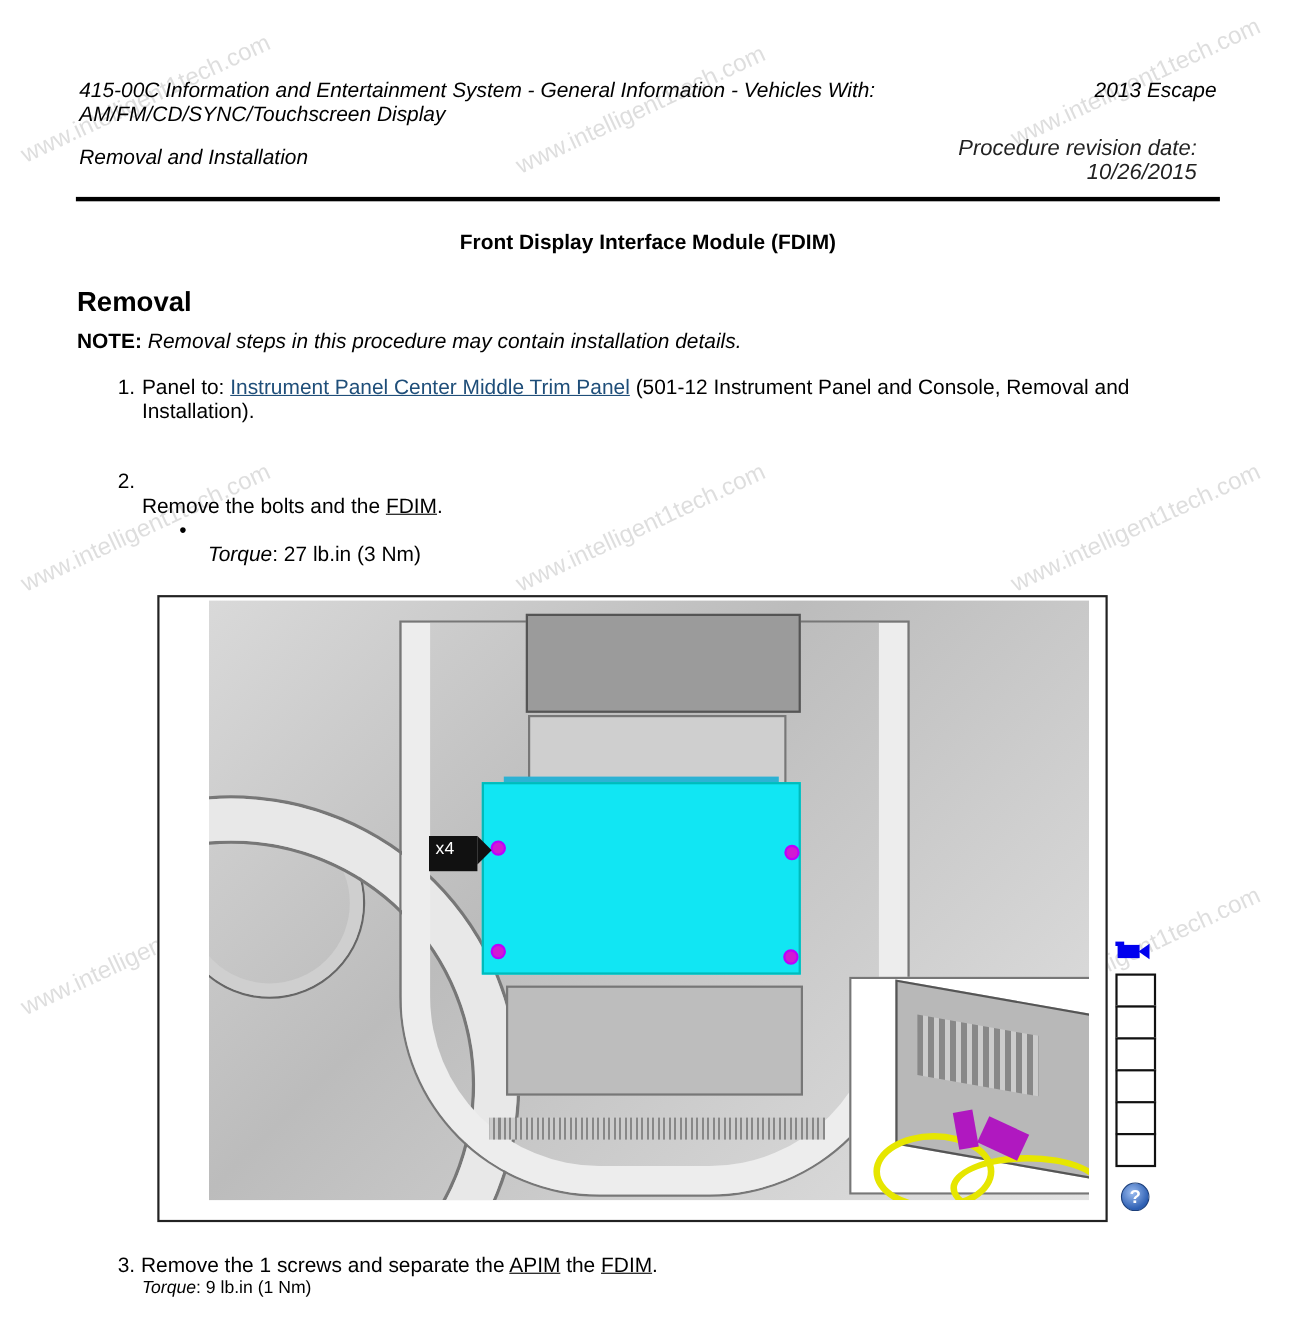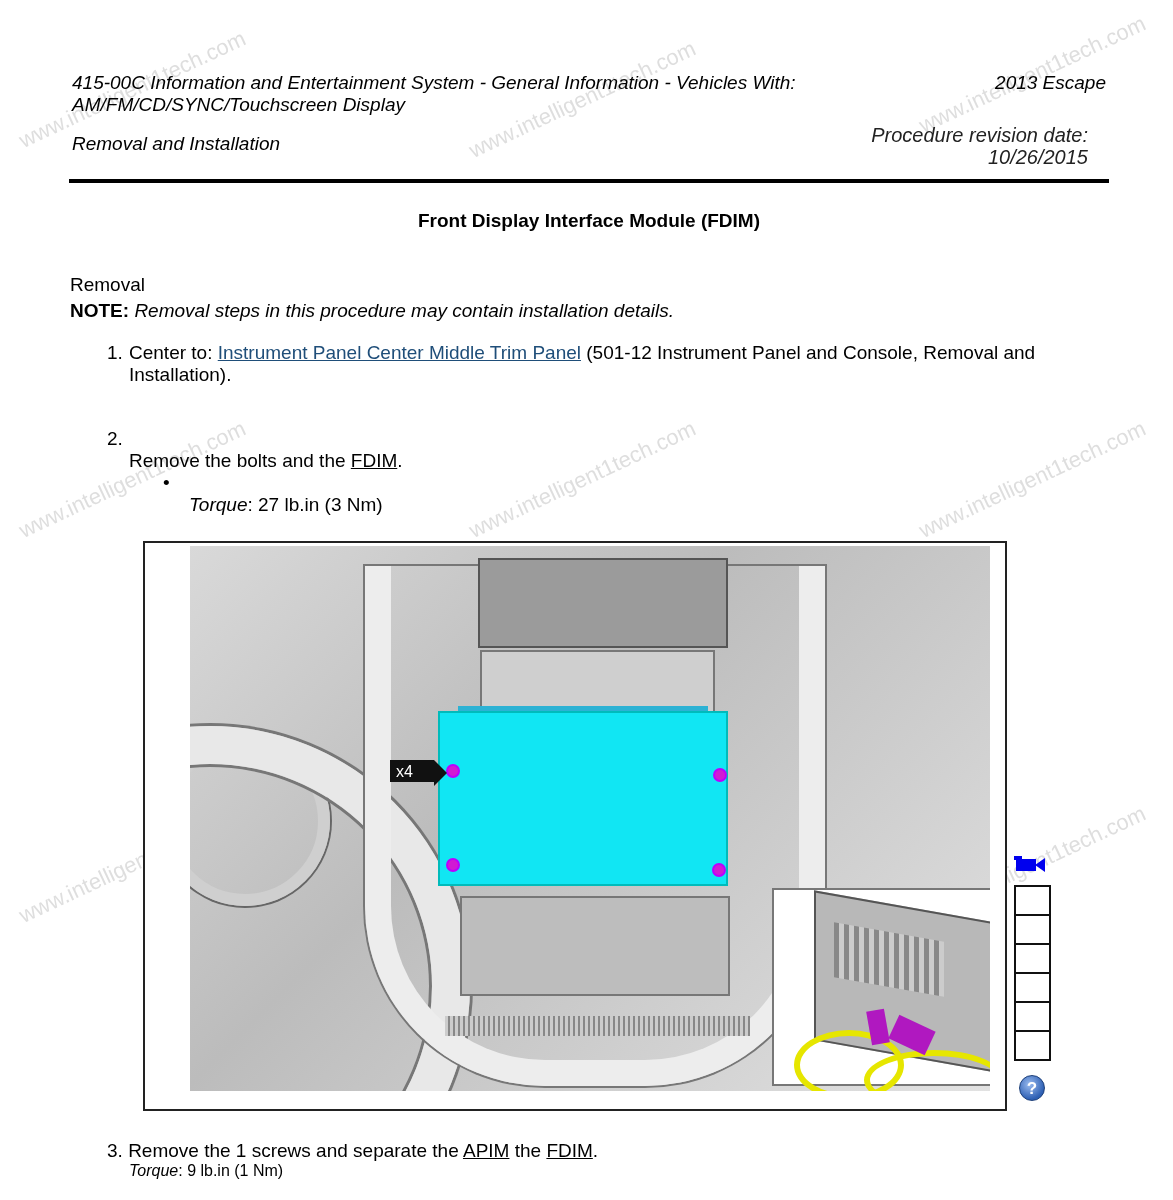--- a/index.html
+++ b/index.html
@@ -8,21 +8,21 @@
 
   .watermark { position: absolute; color: rgba(160,160,160,0.35); font-size: 22px; transform: rotate(-25deg); transform-origin: left top; white-space: nowrap; pointer-events: none; font-family: "Liberation Sans", sans-serif; }
 
   .hdr-left { position: absolute; left: 72px; top: 72px; font-style: italic; font-size: 19px; line-height: 22px; }
   .hdr-right { position: absolute; right: 67px; top: 72px; font-style: italic; font-size: 19px; text-align: right; }
   .hdr-sub { position: absolute; left: 72px; top: 133px; font-style: italic; font-size: 19px; }
   .hdr-rev { position: absolute; right: 85px; top: 124px; font-style: italic; font-size: 20px; line-height: 22px; text-align: right; color: #222; }
   .rule { position: absolute; left: 69px; top: 179px; width: 1040px; height: 4px; background: #000; }
 
   .title { position: absolute; left: 0; width: 1178px; top: 210px; text-align: center; font-weight: bold; font-size: 19px; }
-  .section { position: absolute; left: 70px; top: 274px; font-weight: normal; font-size: 19px; }
+  .section { position: absolute; left: 70px; top: 261px; font-weight: bold; font-size: 25px; }
   .note { position: absolute; left: 70px; top: 300px; font-size: 19px; }
   .note b { font-weight: bold; }
   .note i { font-style: italic; margin-top: 32px; }
 
   .step { position: absolute; font-size: 19px; line-height: 22px; }
   .step1 { left: 107px; top: 342px; width: 990px; }
   .step1 .num { position: absolute; left: 0; top: 0; }
   .step1 .body { margin-left: 22px; }
   .link { color: #1f4e79; text-decoration: underline; cursor: pointer; text-align: center; }
   .ul { text-decoration: underline; cursor: pointer; }
@@ -37,21 +37,21 @@
   .figure { position: absolute; left: 143px; top: 541px; width: 864px; height: 570px; border: 2px solid #222; background: #fff; }
   .fig-img { position: absolute; left: 45px; top: 3px; width: 800px; height: 545px; background: linear-gradient(135deg, #d9d9d9 0%, #bcbcbc 40%, #e2e2e2 100%); overflow: hidden; }
   .wheel { position: absolute; left: -240px; top: 180px; width: 520px; height: 520px; border-radius: 50%; border: 38px solid #e8e8e8; box-shadow: 0 0 0 3px #777 inset, 0 0 0 3px #777; }
   .gauge { position: absolute; left: -30px; top: 190px; width: 170px; height: 170px; border-radius: 50%; border: 12px solid #cfcfcf; box-shadow: 0 0 0 2px #666; }
   .bezel { position: absolute; left: 175px; top: 20px; width: 460px; height: 520px; border: 26px solid #ededed; border-top: none; border-radius: 0 0 180px 180px; box-shadow: 0 0 0 2px #777; }
   .radio { position: absolute; left: 288px; top: 12px; width: 250px; height: 90px; background: #9b9b9b; border: 2px solid #555; }
   .radio2 { position: absolute; left: 290px; top: 104px; width: 235px; height: 75px; background: #cfcfcf; border: 2px solid #777; }
   .module { position: absolute; left: 248px; top: 165px; width: 290px; height: 175px; background: #11e6f3; border: 2px solid #0bb; }
   .module-top { position: absolute; left: 268px; top: 160px; width: 250px; height: 18px; background: #2cb2d4; }
   .bolt { position: absolute; width: 14px; height: 14px; border-radius: 50%; background: #d11ad3; border: 2px solid #b0f; }
-  .x4 { position: absolute; left: 200px; top: 214px; width: 44px; height: 22px; background: #111; color: #fff; font-size: 16px; padding: 3px 6px; }
+  .x4 { position: absolute; left: 200px; top: 214px; width: 44px; height: 32px; background: #111; color: #fff; font-size: 16px; padding: 3px 6px; }
   .x4::after { content: ""; position: absolute; right: -13px; top: 0; border-top: 13px solid transparent; border-bottom: 13px solid transparent; border-left: 13px solid #111; }
   .lower { position: absolute; left: 270px; top: 350px; width: 270px; height: 100px; background: #bdbdbd; border: 2px solid #777; }
   .vent { position: absolute; left: 255px; top: 470px; width: 305px; height: 20px; background: repeating-linear-gradient(90deg, #ccc 0 3px, #888 3px 5px); }
   .inset { position: absolute; left: 582px; top: 342px; width: 275px; height: 198px; background: #fff; border: 2px solid #777; }
   .inset-box { position: absolute; left: 40px; top: 18px; width: 200px; height: 150px; background: #b8b8b8; border: 2px solid #555; transform: skewY(10deg); }
   .inset-fins { position: absolute; left: 60px; top: 42px; width: 110px; height: 55px; background: repeating-linear-gradient(90deg, #888 0 5px, #ccc 5px 10px); transform: skewY(10deg); }
   .wire { position: absolute; border: 6px solid #e6e600; border-radius: 50%; }
   .conn { position: absolute; background: #b018c0; }
   .fig-code { position: absolute; left: 35px; top: 527px; font-size: 12px; color: #333; margin-top: 16px; }
 
@@ -94,21 +94,21 @@
 <div class="title">Front Display Interface Module (FDIM)</div>
 <div class="section">Removal</div>
 <div class="note">
   <b>NOTE:</b><i> Removal steps in this procedure may contain installation details.</i>
 </div>
 
 <div class="step step1">
   <span class="num">1.</span>
   <div class="body">
     <div>
-      <span>Center to: </span><span class="link">Instrument Panel Center Middle Trim Panel</span><span> (501-12 Instrument Panel and Console, Removal and Installation).</span>
+      <span>Panel to: </span><span class="link">Instrument Panel Center Middle Trim Panel</span><span> (501-12 Instrument Panel and Console, Removal and Installation).</span>
     </div>
   </div>
 </div>
 
 <div class="step step2num">2.</div>
 <div class="step step2">
   <span>Remove the bolts and the </span><span class="ul">FDIM</span><span>.</span>
 </div>
 <div class="bullet">
   <span class="dot">•</span>

